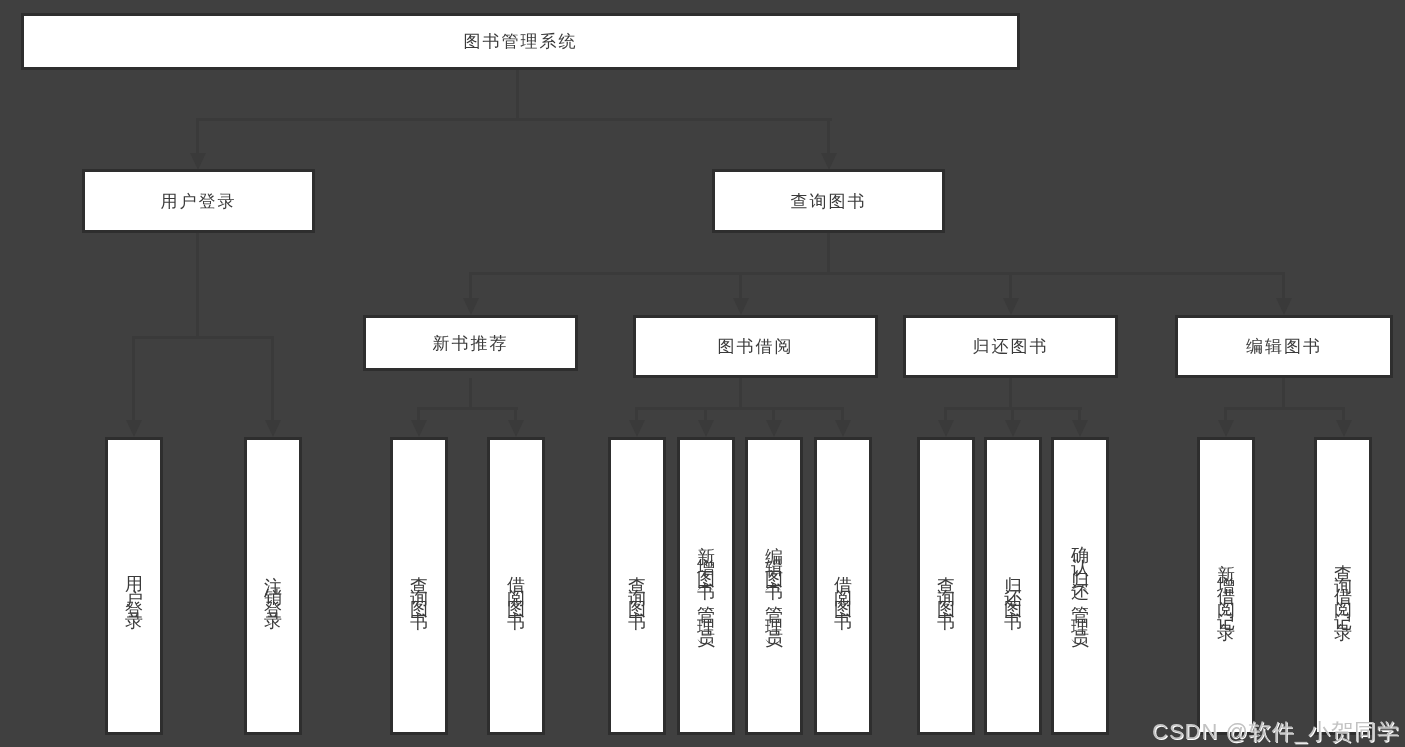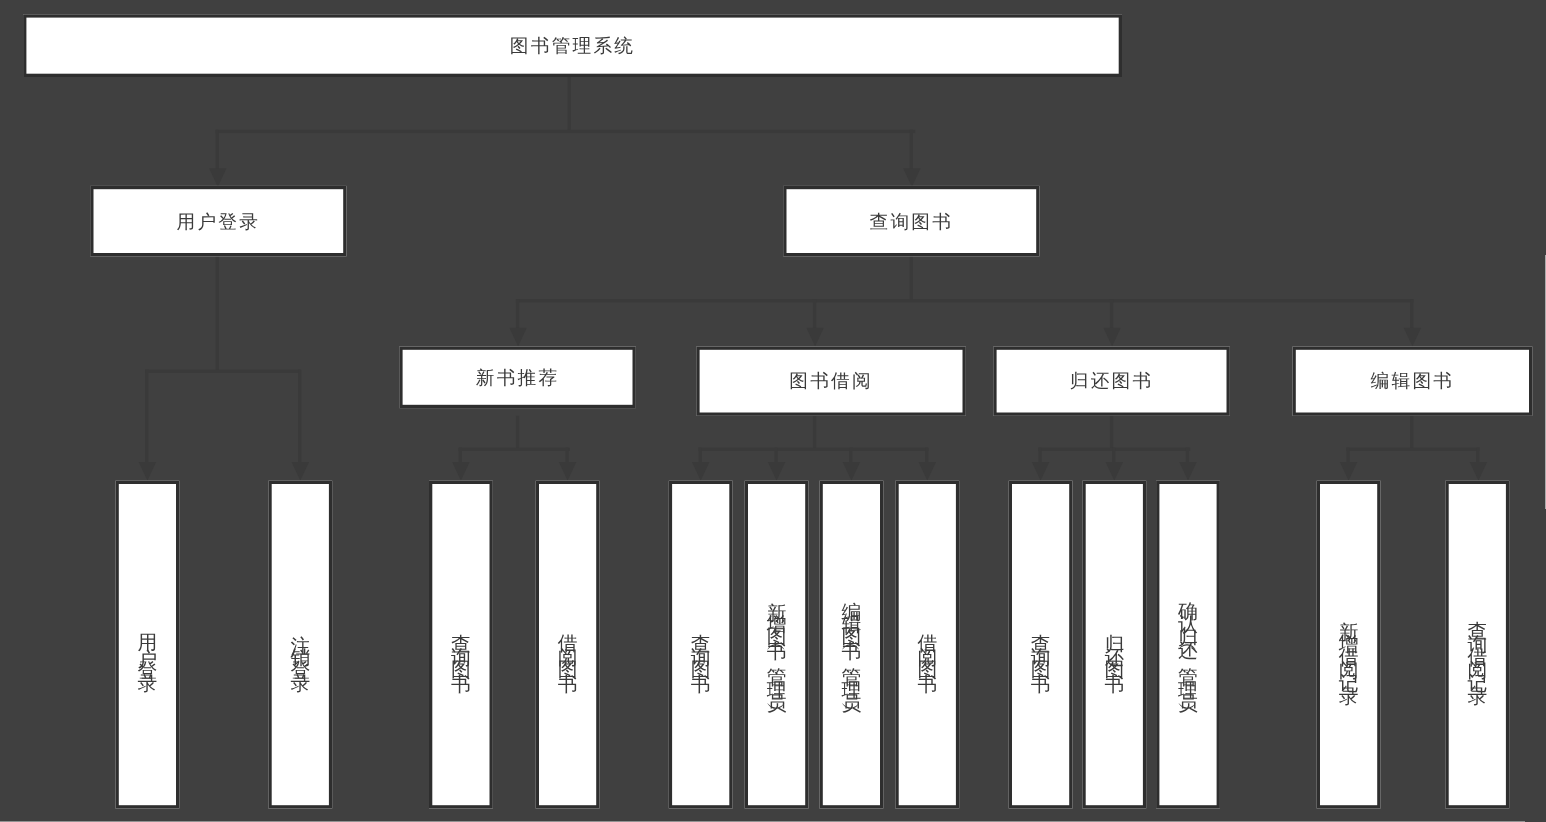--- a/index.html
+++ b/index.html
@@ -203,14 +203,15 @@
     <span class="vtext">确认归还（管理员）</span>
   </div>
 
   <div class="leaf" style="left:1197px;">
     <span class="vtext">新增借阅记录</span>
   </div>
   <div class="leaf" style="left:1314px;">
     <span class="vtext">查询借阅记录</span>
   </div>
 
+  <div id="watermark">CSDN @软件_小贺同学</div>
 
 </div>
 
 </body></html>

